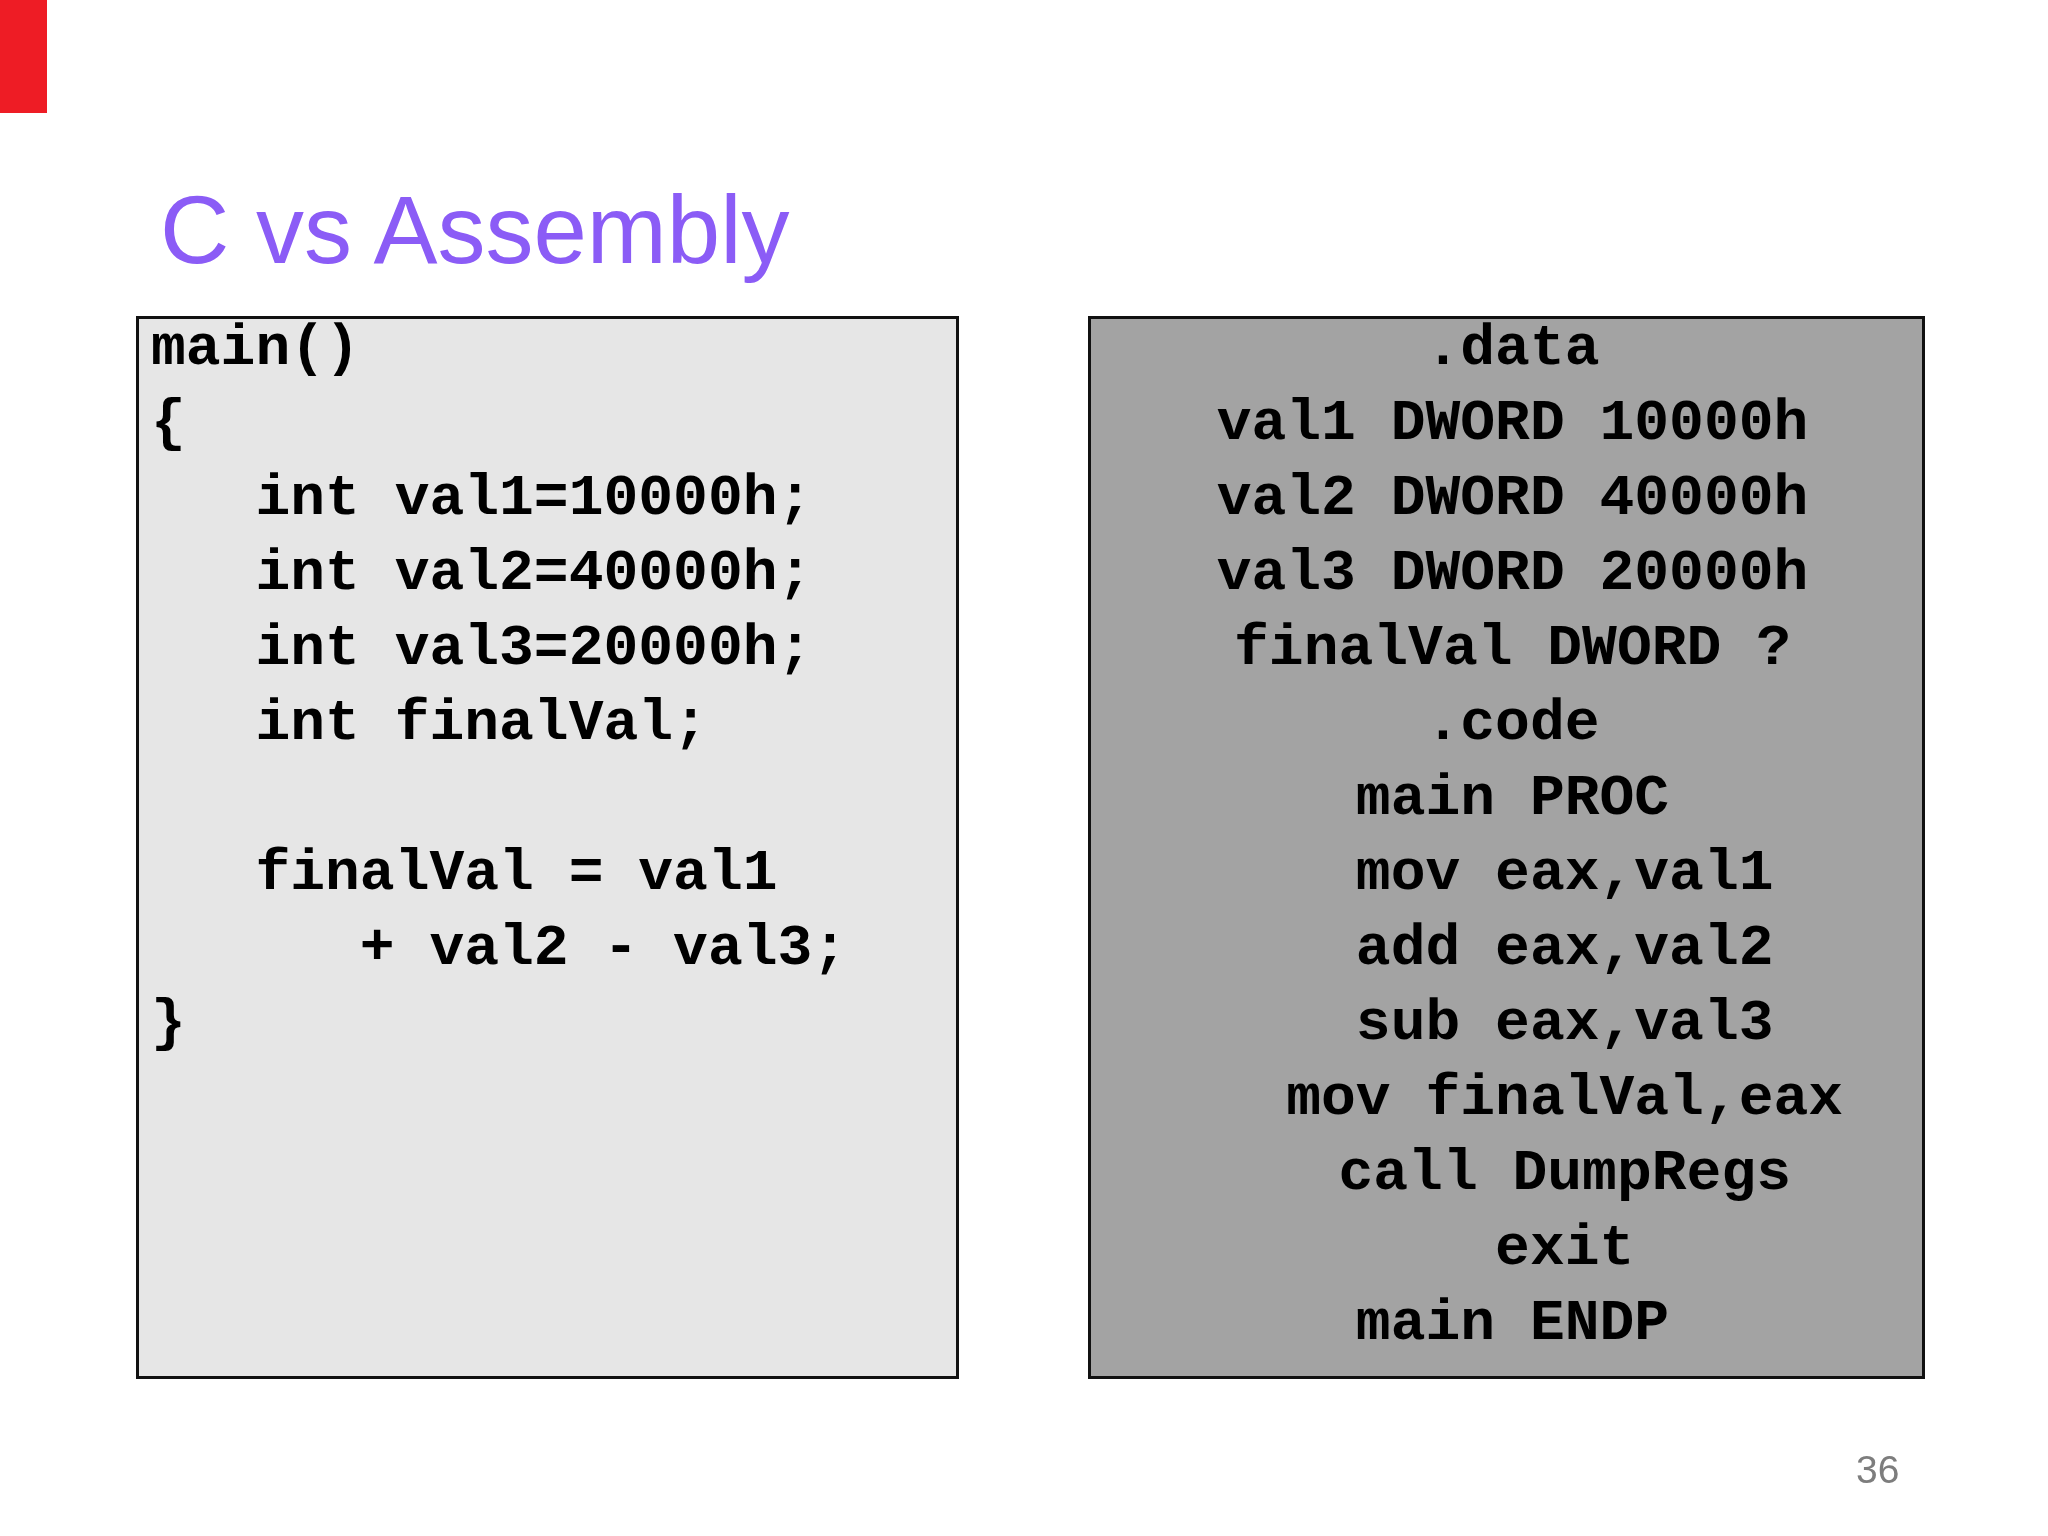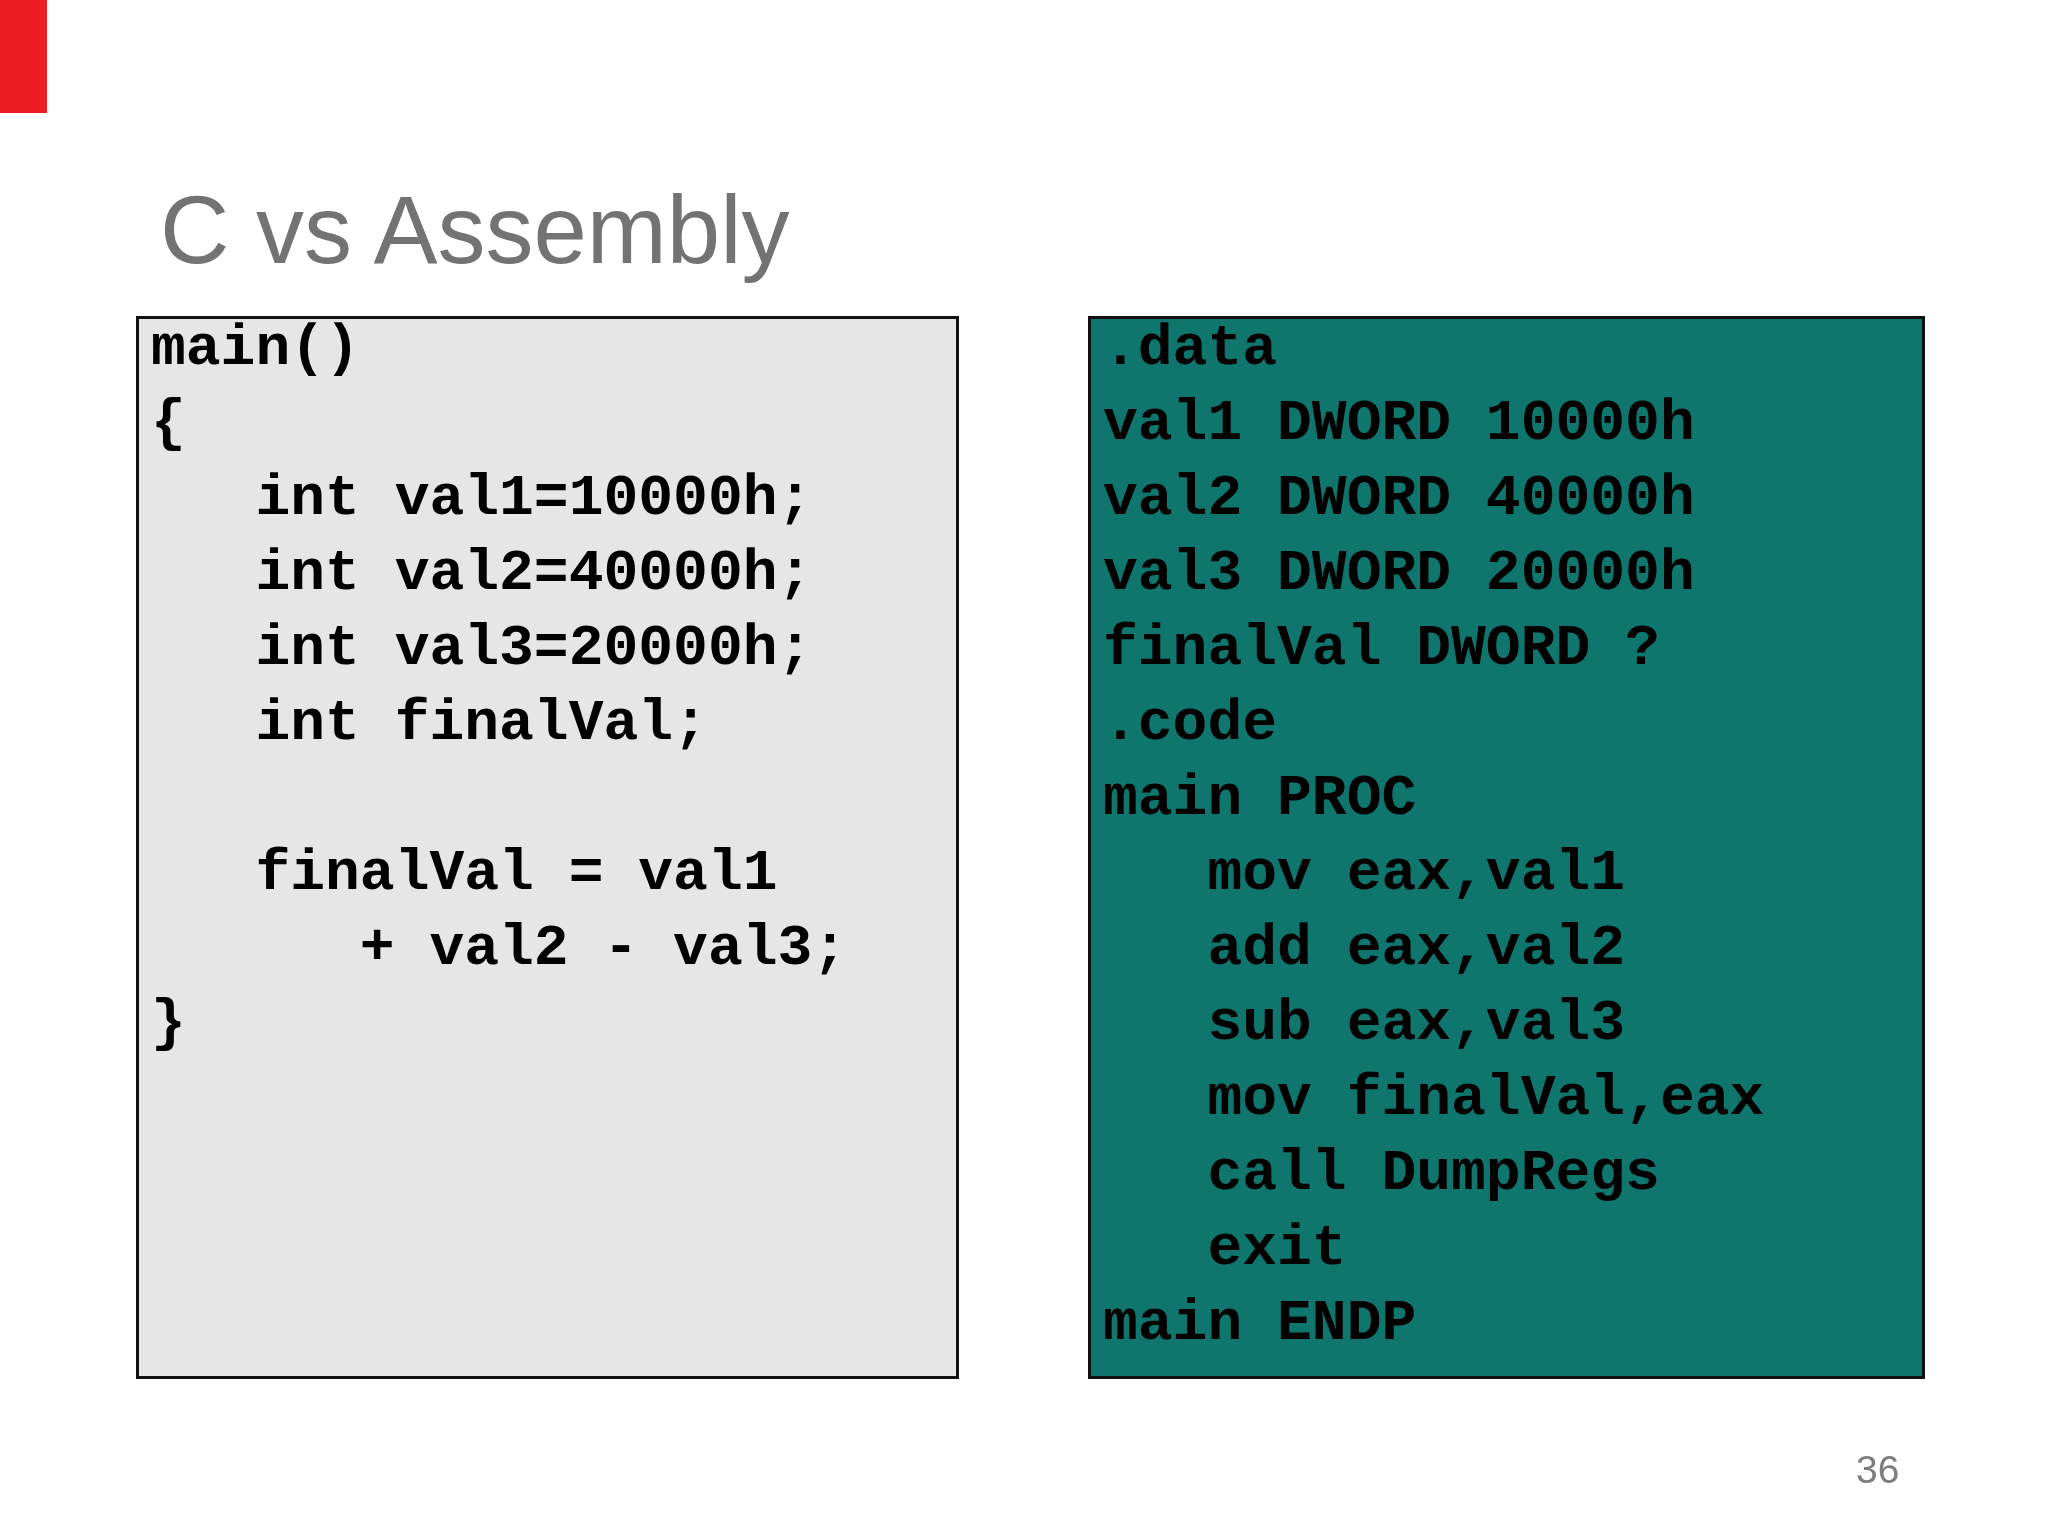--- a/index.html
+++ b/index.html
@@ -24,21 +24,21 @@
     background: #ee1c25;
   }
   .slide-title {
     position: absolute;
     left: 160px;
     top: 172px;
     font-family: "Liberation Sans", sans-serif;
     font-size: 96px;
     line-height: 1.2;
     font-weight: 400;
-    color: #737373;
+    color: #8b5cf6;
     letter-spacing: 0px;
     white-space: nowrap;
   }
   .code-box {
     position: absolute;
     top: 316px;
     height: 1063px;
     box-sizing: border-box;
     background: #e6e6e6;
     border: 3px solid #ef4444;
@@ -86,21 +86,21 @@
    int val1=10000h;
    int val2=40000h;
    int val3=20000h;
    int finalVal;
 
    finalVal = val1
       + val2 - val3;
 }</pre>
   </div>
 
-  <div class="code-box asm-box" style="background: #0f766e; border-color: rgb(17, 17, 17);">
+  <div class="code-box asm-box" style="background: #a3a3a3; border-color: rgb(17, 17, 17); text-align: center;">
     <pre style="color: rgb(0, 0, 0);">.data
 val1 DWORD 10000h
 val2 DWORD 40000h
 val3 DWORD 20000h
 finalVal DWORD ?
 .code
 main PROC
    mov eax,val1
    add eax,val2
    sub eax,val3

